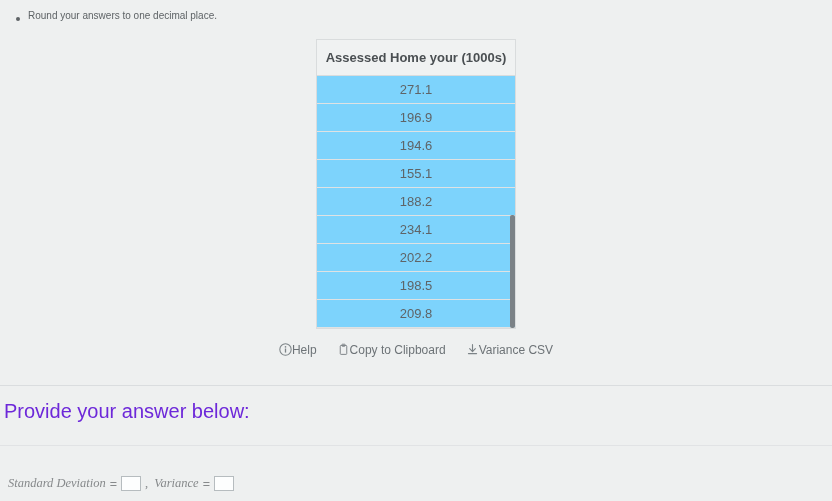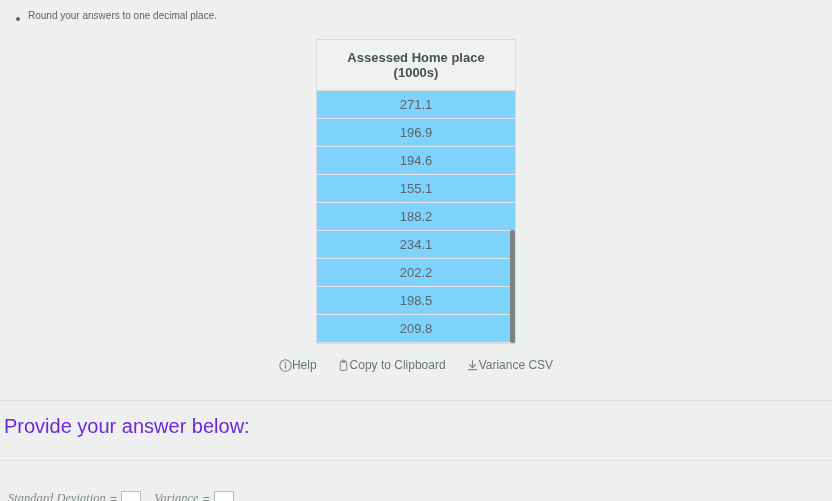--- a/index.html
+++ b/index.html
@@ -69,21 +69,21 @@
       margin-top: 14px;
       display: flex;
       justify-content: center;
       align-items: center;
       gap: 20px;
       font-size: 12px;
       color: #6d7377;
     }
     .action {
       display: inline-flex;
-      align-items: flex-end;
+      align-items: flex-start;
       cursor: pointer;
     }
     .action svg { display: block; }
     .divider {
       margin-top: 28px;
       border-top: 1px solid #dadddf;
     }
     .prompt {
       padding: 14px 0 0 4px;
       font-size: 20px;
@@ -113,21 +113,21 @@
     }
     .ans-eq { font-style: normal; font-family: Arial, sans-serif; }
     .comma { margin: 0 2px 0 0; font-style: normal; }
   </style>
 </head>
 <body>
 
 <div class="instruction">Round your answers to one decimal place.</div>
 
 <div class="table-wrap">
-  <div class="tbl-header">Assessed Home place (1000s)</div>
+  <div class="tbl-header">Assessed Home your (1000s)</div>
   <div class="tbl-body">
     <div class="tbl-row">271.1</div>
     <div class="tbl-row">196.9</div>
     <div class="tbl-row">194.6</div>
     <div class="tbl-row">155.1</div>
     <div class="tbl-row">188.2</div>
     <div class="tbl-row">234.1</div>
     <div class="tbl-row">202.2</div>
     <div class="tbl-row">198.5</div>
     <div class="tbl-row">209.8</div>

